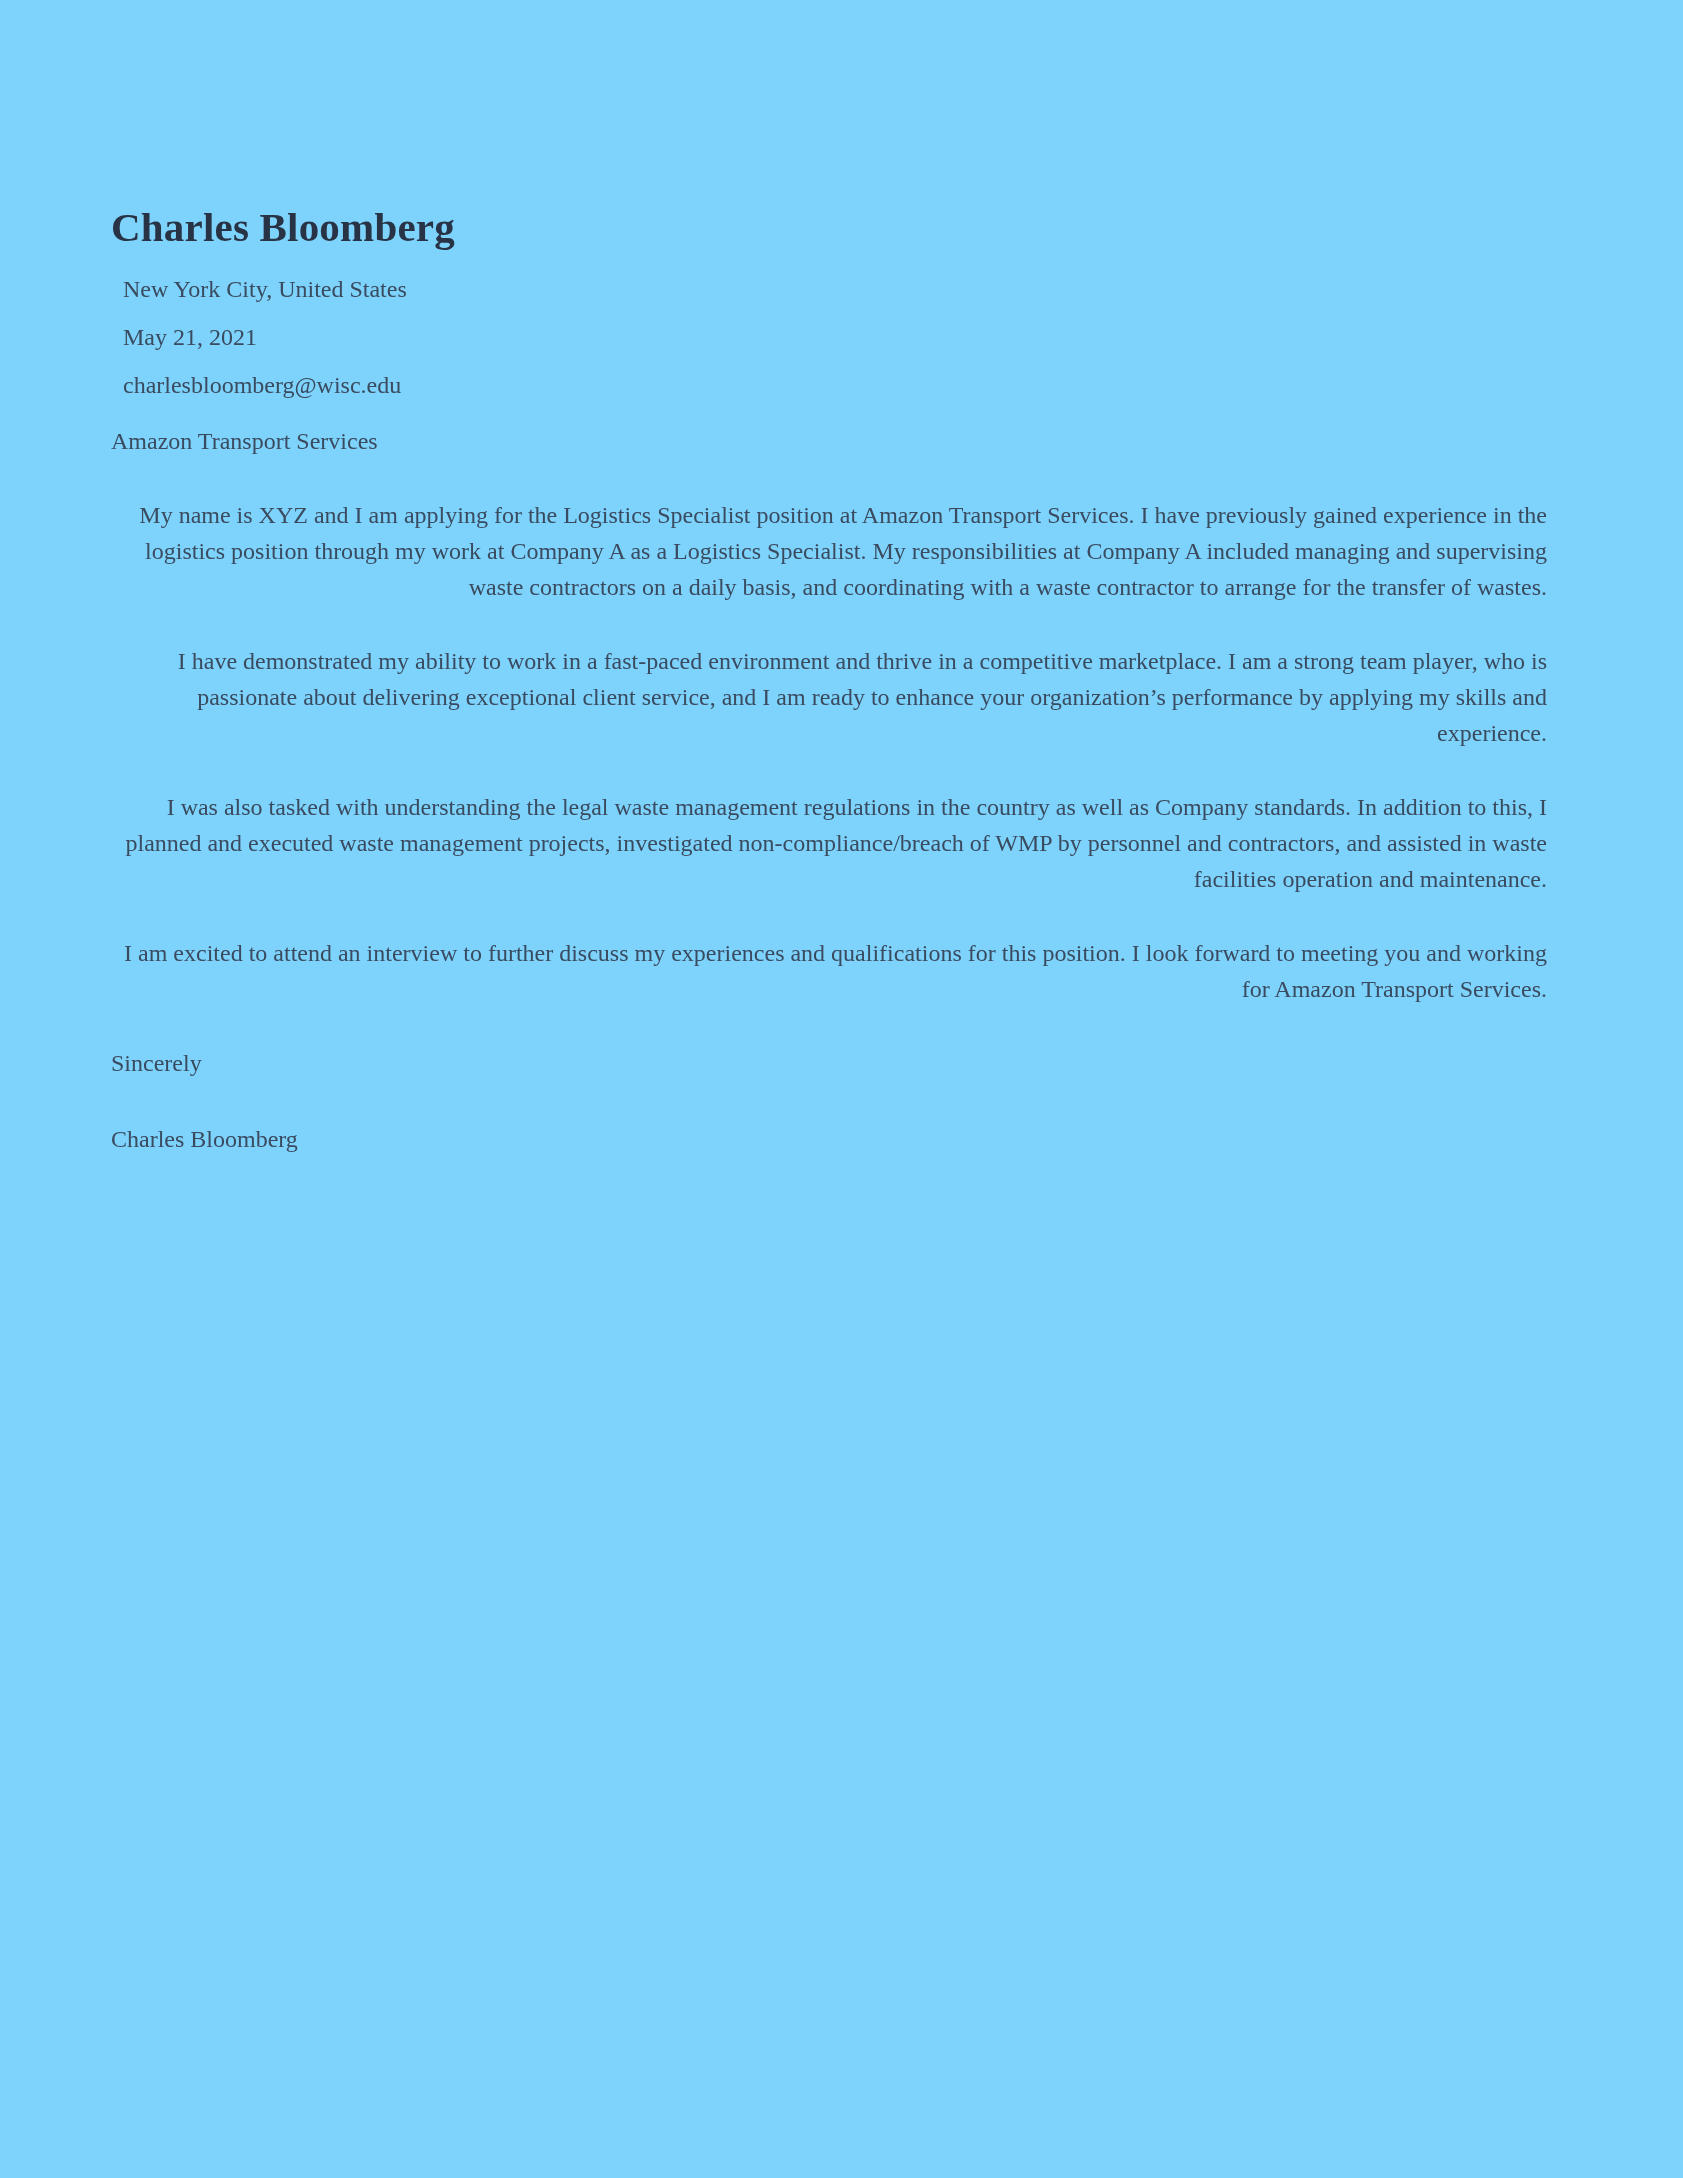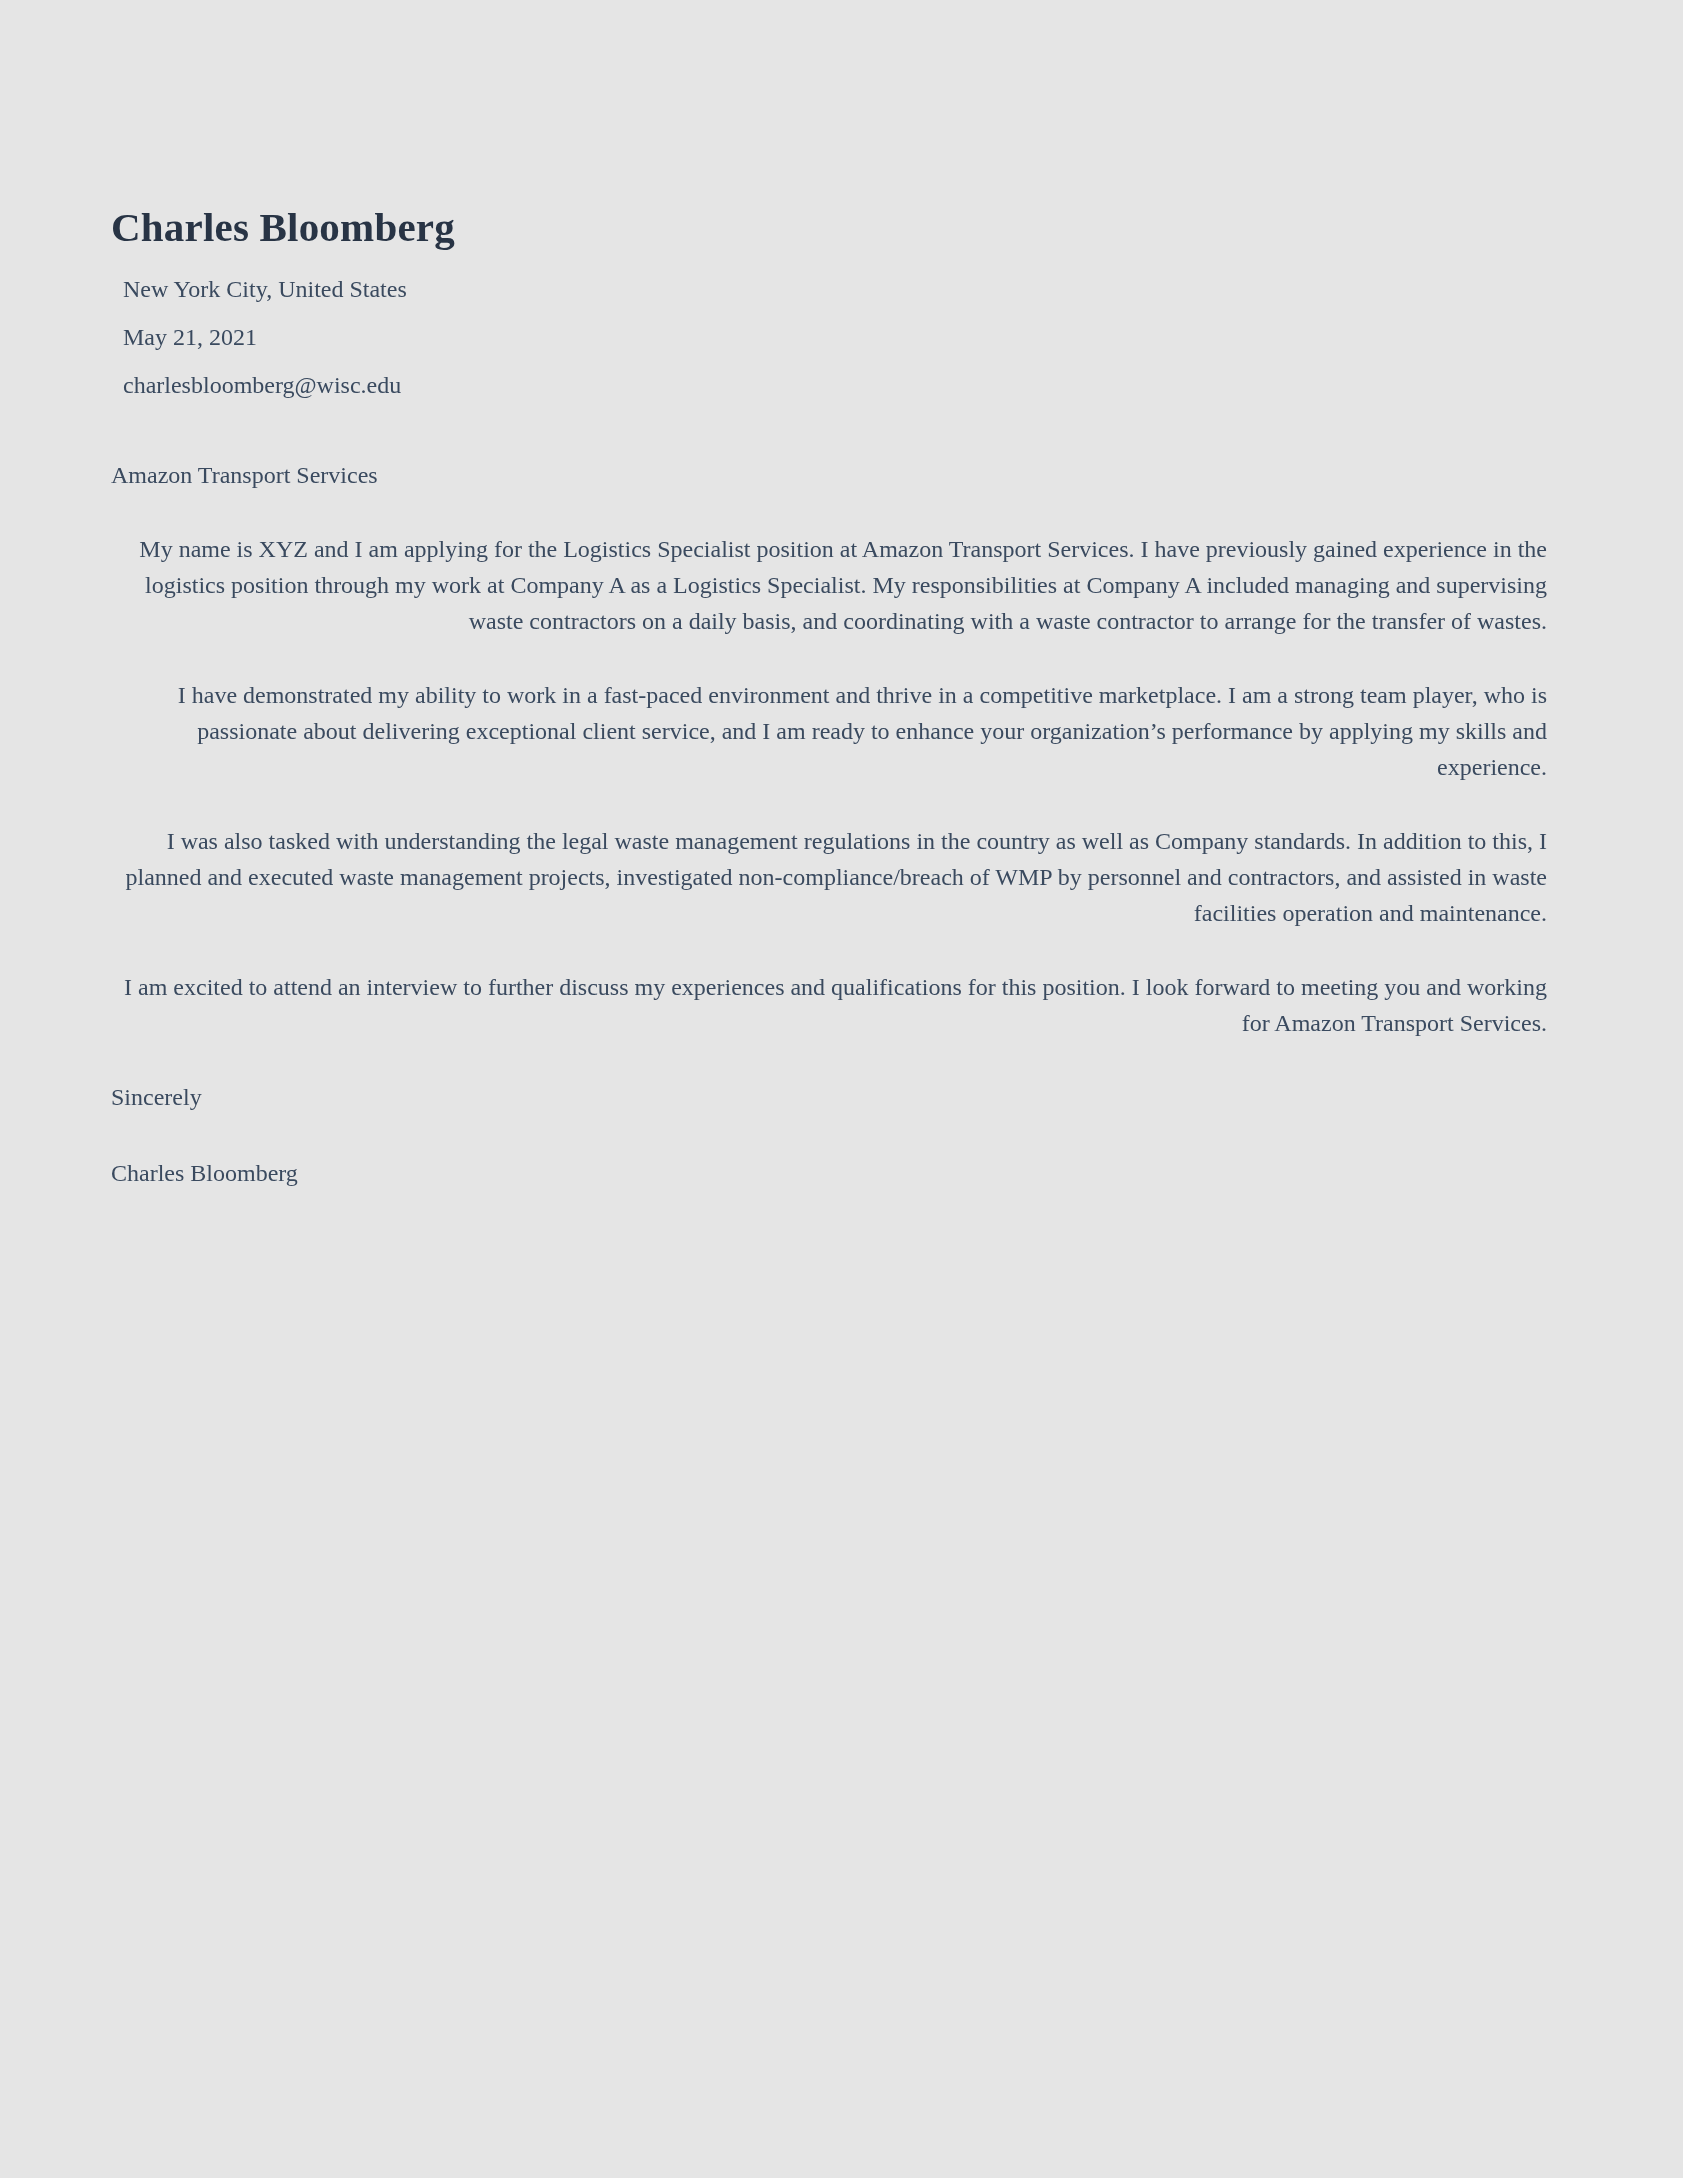--- a/index.html
+++ b/index.html
@@ -6,21 +6,21 @@
   html, body {
     margin: 0;
     padding: 0;
     background: #ffffff;
   }
 
   .page {
     position: relative;
     width: 1683px;
     height: 2178px;
-    background: #e5e5e5;
+    background: #7dd3fc;
     box-sizing: border-box;
     overflow: hidden;
     font-family: "Liberation Serif", "DejaVu Serif", serif;
     color: #2e3d52;
   }
 
   .letter {
     position: absolute;
     left: 111px;
     top: 203px;
@@ -45,21 +45,21 @@
     font-size: 24px;
     line-height: 36px;
     margin: 12px;
     color: #3a4a5f;
   }
 
   
   .recipient {
     font-size: 24px;
     line-height: 36px;
-    margin: 54px 0 0 0;
+    margin: 20px 0 0 0;
     color: #3a4a5f;
   }
 
   .salutation {
     font-size: 24px;
     line-height: 36px;
     margin: 41px 0 0 0;
     color: #3a4a5f;
   }
 

